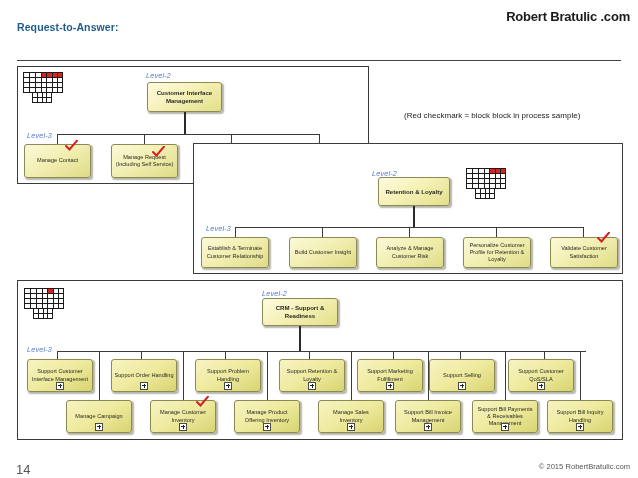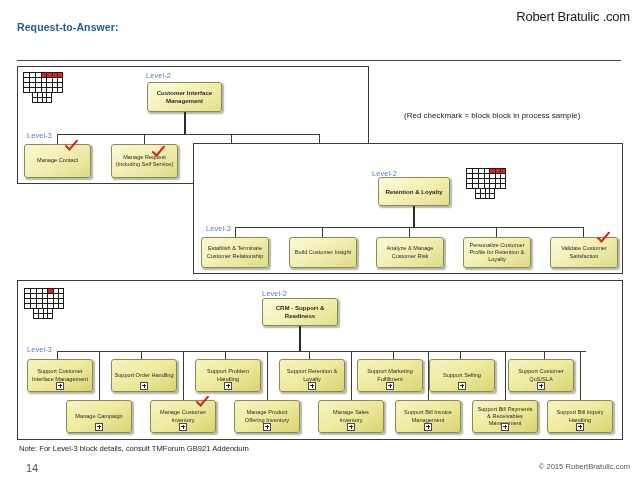--- a/index.html
+++ b/index.html
@@ -1,37 +1,37 @@
 <!DOCTYPE html>
 <html><head>
 <meta charset="utf-8">
 <style>
   html,body{margin:0;padding:0;background:#ffffff;}
   body{width:638px;height:478px;position:relative;overflow:hidden;
        font-family:"Liberation Sans",sans-serif;color:#111;}
 
   
   #slide{position:absolute;inset:0;}
-  .logo{position:absolute;right:8px;top:9px;font-size:13px;font-weight:normal;
+  .logo{position:absolute;right:8px;top:9px;font-size:13px;font-weight:bold;
         color:#1a1a1a;letter-spacing:-.2px;white-space:nowrap;}
   .title-kicker{position:absolute;left:17px;top:21px;font-size:10.5px;font-weight:bold;
         color:#1d5c8e;letter-spacing:.1px;}
   .title-main{position:absolute;left:17px;top:34px;font-size:16.5px;font-weight:bold;
         color:#1d6296;letter-spacing:-.2px;white-space:nowrap;}
   .hrule{position:absolute;left:17px;top:60px;width:604px;height:0;
         border-top:1.4px solid #444;}
 
   
   .panel{position:absolute;border:1px solid #3a3a3a;background:#fff;}
   #panel-cim{left:17px;  top:66px;  width:350px; height:116px;}
   #panel-ret{left:193px; top:143px; width:428px; height:129px;}
   #panel-crm{left:17px;  top:280px; width:604px; height:158px;}
 
   
-  .lvl{position:absolute;font-size:7.2px;color:#5577c8;
+  .lvl{position:absolute;font-size:7.2px;font-style:italic;color:#5577c8;
        letter-spacing:.2px;white-space:nowrap;}
 
   
   .etom{position:absolute;width:44px;height:33px;}
   .etom .blk{position:absolute;background:#1b1b1b;padding:1px;
              display:grid;gap:1px;}
   .etom .cell{background:#ffffff;}
   .etom .hot{background:#e02020;}
 
   
@@ -57,21 +57,21 @@
   .ln.v{width:1px;}
   .ln.h{height:1px;}
   .ln.thick{background:#2a2a2a;width:1.6px;}
 
   
   .chk{position:absolute;width:13px;height:11px;pointer-events:none;}
 
   
   .legend{position:absolute;left:404px;top:111px;font-size:8px;color:#222;}
   .note{position:absolute;left:19px;top:444px;font-size:7.6px;color:#222;}
-  .pagenum{position:absolute;left:26px;top:462px;font-size:11px;color:#555;}
+  .pagenum{position:absolute;left:16px;top:462px;font-size:13px;color:#555;}
   .copyright{position:absolute;right:8px;top:462px;font-size:7.6px;color:#555;}
 </style>
 </head>
 <body>
 
 <div id="slide">
 
   <div class="logo">Robert Bratulic .com</div>
   <div class="title-kicker">Request-to-Answer:</div>
   <div class="hrule"></div>
@@ -344,17 +344,16 @@
   </div>
   <div class="box deep" style="left:472px;top:400px;width:66px;height:33px;">
     <span>Support Bill Payments &amp; Receivables Management</span>
     <span class="plus"></span>
   </div>
   <div class="box deep" style="left:547px;top:400px;width:66px;height:33px;">
     <span>Support Bill Inquiry Handling</span>
     <span class="plus"></span>
   </div>
 
-  <div class="note">Note: For Level-3 block details, consult TMForum GB921 Addendum</div>
   <div class="pagenum">14</div>
   <div class="copyright">© 2015 RobertBratulic.com</div>
 
 </div>
 
 </body></html>

